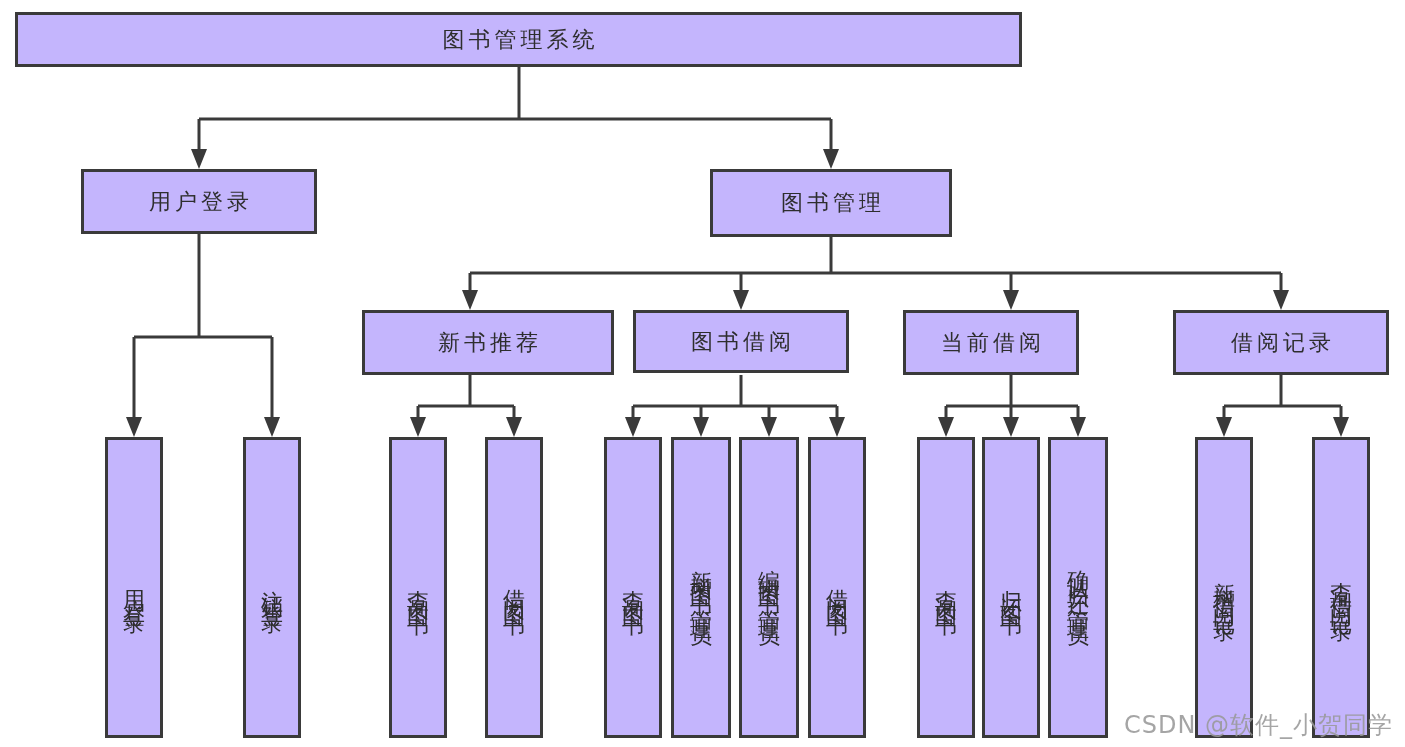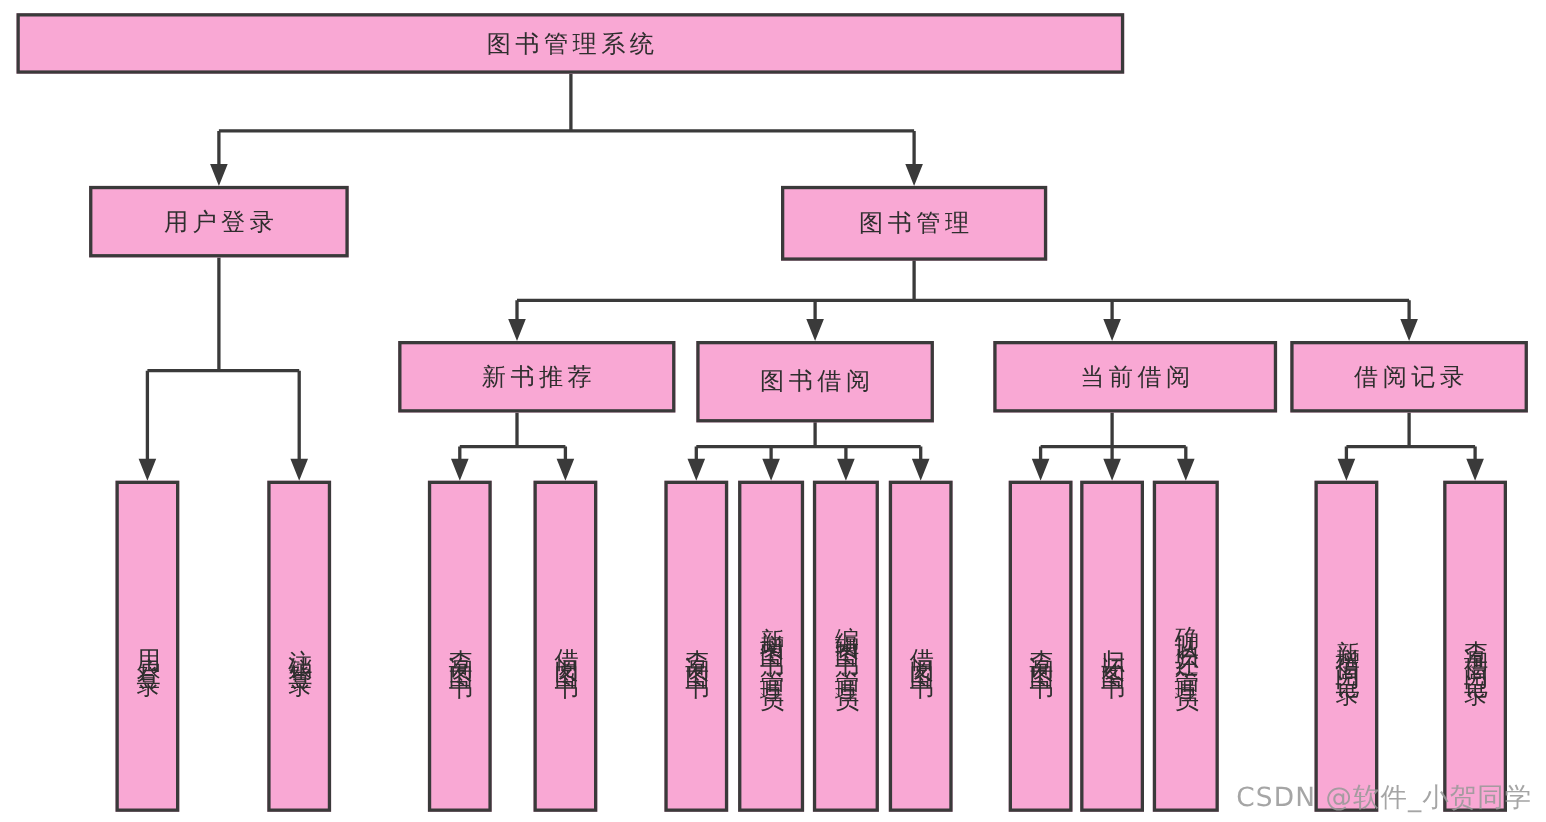--- a/index.html
+++ b/index.html
@@ -3,21 +3,21 @@
 <meta charset="utf-8">
 <style>
   html,body{margin:0;padding:0;}
   body{
     width:1405px;height:747px;position:relative;background:#ffffff;
     font-family:"DejaVu Sans","Liberation Sans",sans-serif;
     overflow:hidden;
   }
   #wires{position:absolute;left:0;top:0;width:1405px;height:747px;}
   .box{
-    position:absolute;background:#f9a8d4;border:3px solid #3a3a3a;
+    position:absolute;background:#c4b5fd;border:3px solid #3a3a3a;
     box-sizing:border-box;display:flex;align-items:center;justify-content:center;
     color:#2e2e2e;
   }
   .hlabel{font-size:22px;letter-spacing:4px;text-indent:4px;white-space:nowrap;}
   .vbox{top:437px;height:301px;}
   .vlabel{
     writing-mode:vertical-rl;text-orientation:mixed;
     font-size:22px;letter-spacing:8px;line-height:1;white-space:nowrap;
   }
   .watermark{
@@ -61,24 +61,24 @@
 <div class="box" style="left:81px;top:169px;width:236px;height:65px">
   <span class="hlabel">用户登录</span>
 </div>
 <div class="box" style="left:710px;top:169px;width:242px;height:68px">
   <span class="hlabel">图书管理</span>
 </div>
 
 <div class="box" style="left:362px;top:310px;width:252px;height:65px">
   <span class="hlabel">新书推荐</span>
 </div>
-<div class="box" style="left:633px;top:310px;width:216px;height:74px">
+<div class="box" style="left:633px;top:310px;width:216px;height:63px">
   <span class="hlabel">图书借阅</span>
 </div>
-<div class="box" style="left:903px;top:310px;width:258px;height:65px">
+<div class="box" style="left:903px;top:310px;width:176px;height:65px">
   <span class="hlabel">当前借阅</span>
 </div>
 <div class="box" style="left:1173px;top:310px;width:216px;height:65px">
   <span class="hlabel">借阅记录</span>
 </div>
 
 <div class="box vbox" style="left:105px;width:58px">
   <span class="vlabel">用户登录</span>
 </div>
 <div class="box vbox" style="left:243px;width:58px">

